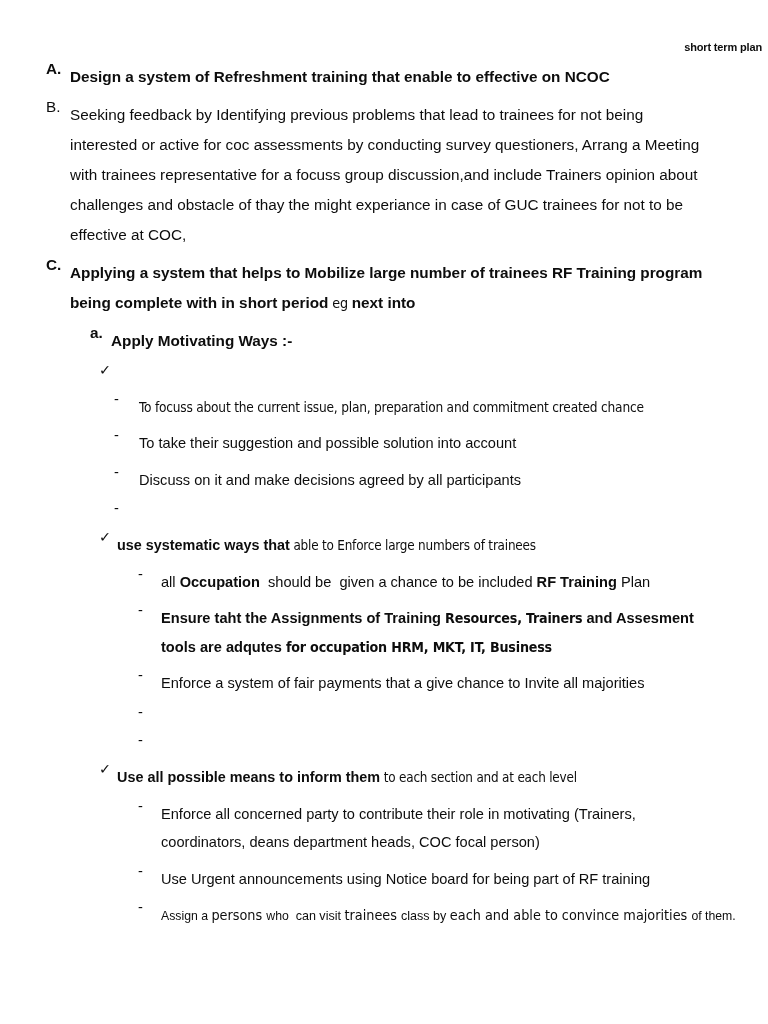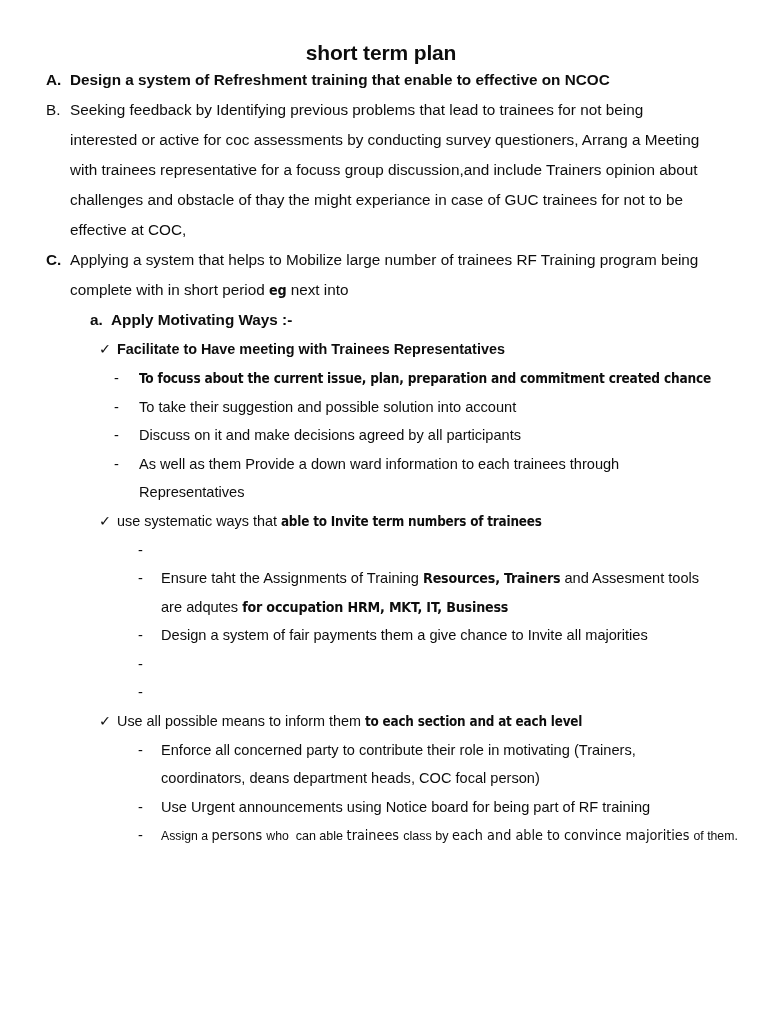--- a/index.html
+++ b/index.html
@@ -19,23 +19,23 @@
   .page {
     position: relative;
     width: 768px;
     height: 1024px;
     background: #ffffff;
     padding: 0;
   }
 
   
   .doc-title {
-    text-align: center;
-    font-weight: bold;
-    font-size: 21px;
+    text-align: right;
+    font-weight: bold;
+    font-size: 11px;
     letter-spacing: -0.15px;
     padding-top: 41px;
     padding-right: 6px;
     line-height: 1.15;
   }
 
   
   .cond {
     font-family: "Liberation Sans", sans-serif;
     font-stretch: condensed;
@@ -48,20 +48,21 @@
     align-items: flex-start;
   }
   .marker {
     flex: 0 0 auto;
     text-align: left;
     white-space: pre;
   }
   .body-text {
     flex: 1 1 auto;
     min-width: 0;
+    margin-top: 8px;
   }
 
   
   .lvl-alpha {
     padding-left: 46px;
     padding-right: 56px;
     font-size: 15.3px;
     line-height: 30px;
   }
   .lvl-alpha .marker { width: 24px; }
@@ -101,34 +102,34 @@
   .lvl-dash2 {
     padding-left: 138px;
     padding-right: 56px;
     font-size: 14.6px;
     line-height: 28.5px;
     font-weight: normal;
   }
   .lvl-dash2 .marker { width: 23px; }
 
   
-  .b  { font-weight: normal; }
+  .b  { font-weight: bold; }
   .n  { font-weight: normal; }
   .u  { text-underline-offset: 2px; }
   
   .wide {
     font-family: "DejaVu Sans", sans-serif;
     font-weight: bold;
     font-size: 0.97em;
     letter-spacing: -0.2px;
     text-align: center;
   }
   .widen {
     font-family: "DejaVu Sans", sans-serif;
-    font-weight: bold;
+    font-weight: normal;
     font-size: 0.93em;
     letter-spacing: -0.2px;
   }
   .sm {
     font-size: 0.86em;
   }
   .big {
     font-family: "DejaVu Sans", sans-serif;
     font-size: 0.98em;
   }
@@ -159,60 +160,59 @@
     <span class="body-text"><span class="b">Applying a system that helps to Mobilize large number of trainees RF Training program being complete with in short period</span><span class="n widen"> eg </span><span class="b"> next into</span></span>
   </div>
 
   <div class="row lvl-lower cond">
     <span class="marker">a.</span>
     <span class="body-text"><span class="u">Apply  Motivating Ways</span><span> :-</span></span>
   </div>
 
   <div class="row lvl-check cond">
     <span class="marker">✓</span>
-    <span class="body-text">Facilitate to Have meeting with Trainees Representatives</span>
   </div>
 
   <div class="row lvl-dash1 cond">
     <span class="marker">-</span>
     <span class="body-text widen">To focuss about the current issue, plan, preparation and commitment created chance</span>
   </div>
 
   <div class="row lvl-dash1 cond">
     <span class="marker">-</span>
     <span class="body-text">To take their suggestion and possible solution into account</span>
   </div>
 
   <div class="row lvl-dash1 cond">
     <span class="marker">-</span>
     <span class="body-text">Discuss on it and make decisions agreed by all participants</span>
   </div>
 
   <div class="row lvl-dash1 cond">
     <span class="marker">-</span>
-    <span class="body-text">As well as them Provide a down ward information to each trainees through Representatives</span>
   </div>
 
   <div class="row lvl-check cond">
     <span class="marker">✓</span>
-    <span class="body-text"><span class="b">use systematic ways that</span><span class="n widen"> able to  Invite  term numbers of trainees</span></span>
-  </div>
-
-  <div class="row lvl-dash2 cond">
-    <span class="marker">-</span>
+    <span class="body-text"><span class="b">use systematic ways that</span><span class="n widen"> able to  Enforce  large numbers of trainees</span></span>
+  </div>
+
+  <div class="row lvl-dash2 cond">
+    <span class="marker">-</span>
+    <span class="body-text sp"><span>all </span><span class="b">Occupation</span><span>  should be  given a chance to be included </span><span class="b">RF Training</span><span> Plan</span></span>
   </div>
 
   <div class="row lvl-dash2 cond">
     <span class="marker">-</span>
     <span class="body-text"><span class="b">Ensure taht the Assignments of Training </span><span class="wide">Resources, Trainers</span><span class="b"> and Assesment tools are adqutes </span><span class="wide">for occupation HRM, MKT, IT, Business</span></span>
   </div>
 
   <div class="row lvl-dash2 cond">
     <span class="marker">-</span>
-    <span class="body-text">Design a system of fair payments them a give chance to Invite all majorities</span>
+    <span class="body-text">Enforce a system of fair payments that a give chance to Invite all majorities</span>
   </div>
 
   <div class="row lvl-dash2 cond">
     <span class="marker">-</span>
   </div>
 
   <div class="row lvl-dash2 cond">
     <span class="marker">-</span>
   </div>
 
@@ -226,16 +226,16 @@
     <span class="body-text">Enforce  all concerned party to contribute their role in motivating (Trainers, coordinators, deans department heads, COC focal person)</span>
   </div>
 
   <div class="row lvl-dash2 cond">
     <span class="marker">-</span>
     <span class="body-text">Use Urgent announcements using Notice board for being part of RF training</span>
   </div>
 
   <div class="row lvl-dash2 cond">
     <span class="marker">-</span>
-    <span class="body-text sp"><span class="tiny">Assign a </span><span class="big">persons </span><span class="tiny">who </span><span class="sm"> can able </span><span class="big">trainees </span><span class="sm">class </span><span class="sm">by </span><span class="big">each and able to convince majorities </span><span class="tiny">of them.</span></span>
+    <span class="body-text sp"><span class="tiny">Assign a </span><span class="big">persons </span><span class="tiny">who </span><span class="sm"> can visit </span><span class="big">trainees </span><span class="sm">class </span><span class="sm">by </span><span class="big">each and able to convince majorities </span><span class="tiny">of them.</span></span>
   </div>
 
 </div>
 
 </body></html>

